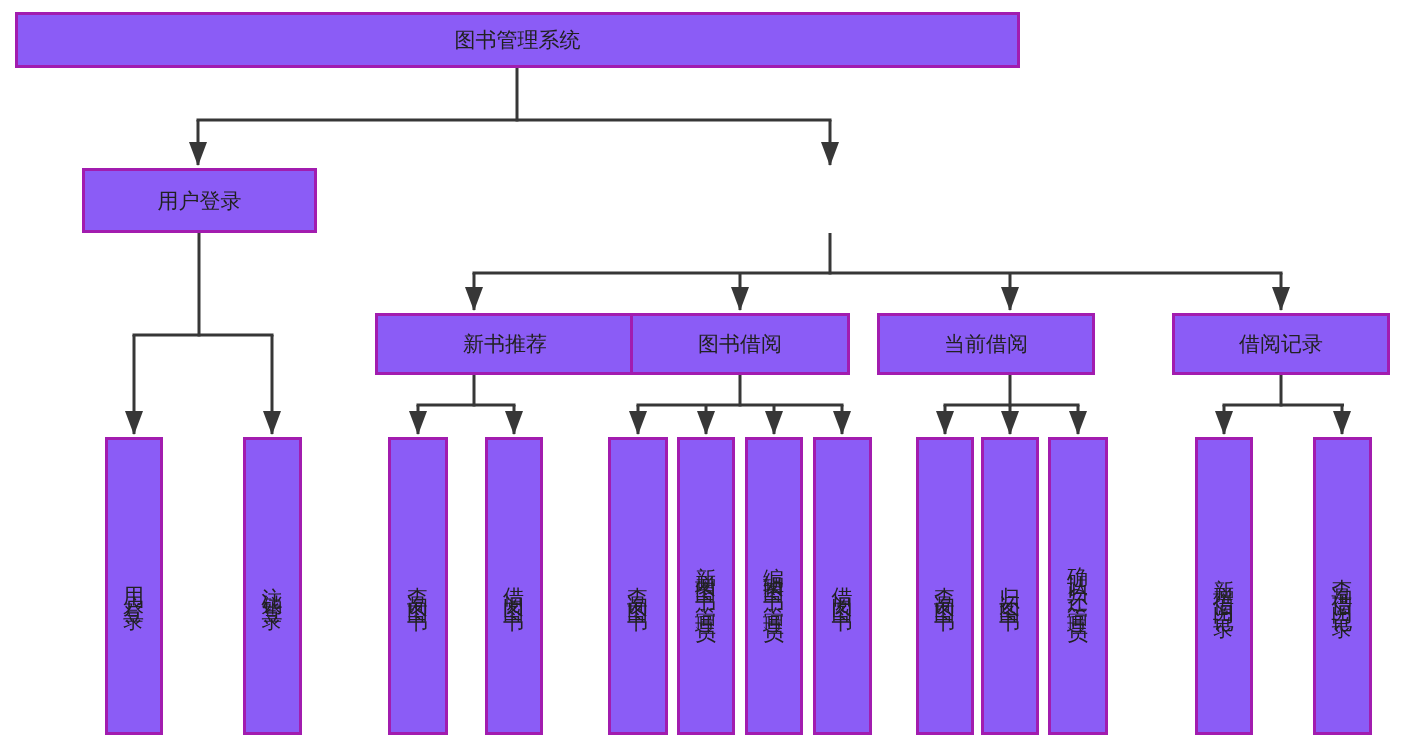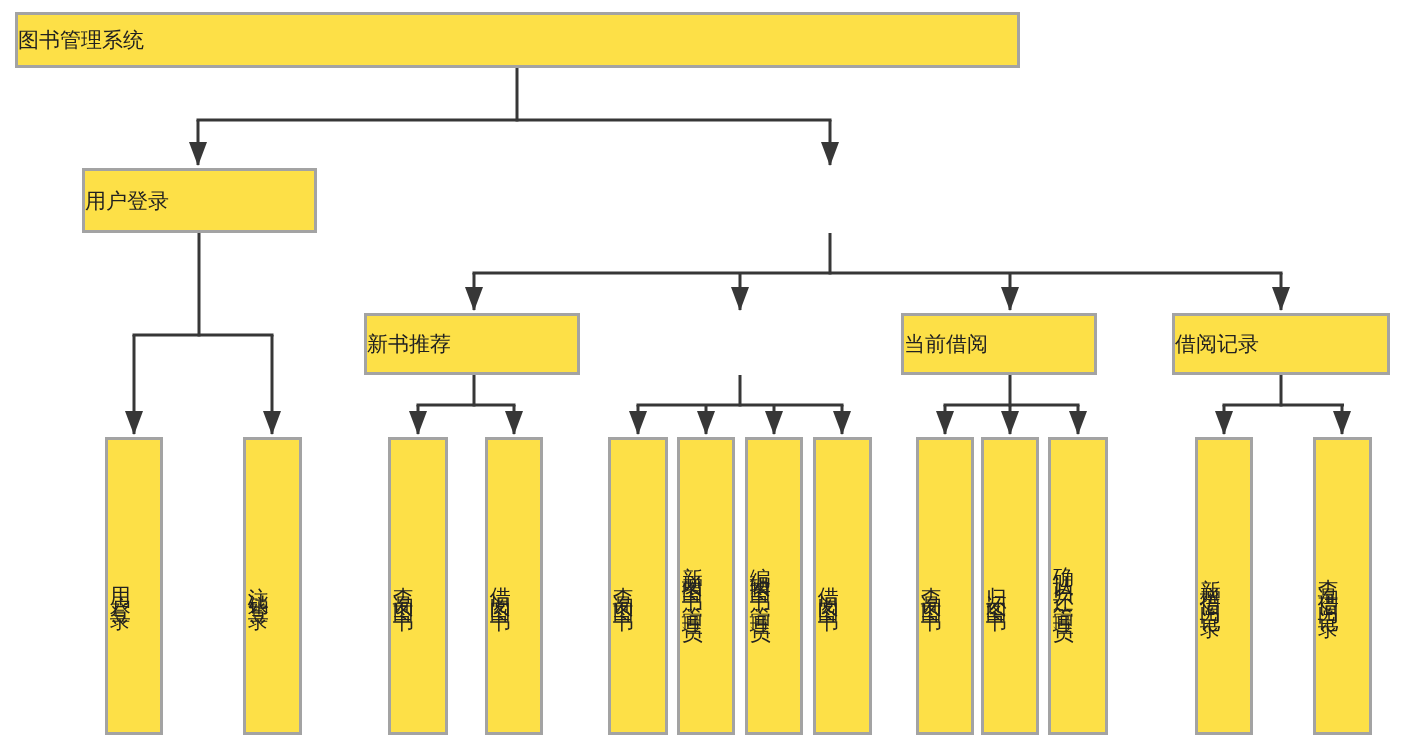--- a/index.html
+++ b/index.html
@@ -17,47 +17,47 @@
   }
   .wires {
     position: absolute;
     left: 0; top: 0;
     width: 1405px;
     height: 747px;
   }
   .node {
     position: absolute;
     box-sizing: border-box;
-    border: 3px solid #a3a3a3;
-    background: #fde047;
+    border: 3px solid #a21caf;
+    background: #8b5cf6;
     display: flex;
     align-items: center;
-    justify-content: flex-start;
+    justify-content: center;
     color: #212121;
     font-size: 21px;
     line-height: 1.2;
     text-align: center;
     white-space: nowrap;
   }
   .node.leaf span {
     writing-mode: vertical-lr;
     text-orientation: mixed;
     letter-spacing: 8px;
     white-space: nowrap;
   }
   
   .n-root   { left: 15px;  top: 12px;  width: 1005px; height: 56px; }
   
   .n-login  { left: 82px;  top: 168px; width: 235px; height: 65px; }
   .n-mgmt   { left: 712px; top: 168px; width: 235px; height: 65px; }
   
   .lvl3     { top: 313px; height: 62px; }
-  .n-newrec { left: 364px;  width: 216px; }
+  .n-newrec { left: 375px;  width: 260px; }
   .n-borrow { left: 630px;  width: 220px; }
-  .n-current{ left: 901px;  width: 196px; }
+  .n-current{ left: 877px;  width: 218px; }
   .n-record { left: 1172px; width: 218px; }
   
   .leaf     { top: 437px; height: 298px; }
   .lf-1  { left: 105px;  width: 58px; }
   .lf-2  { left: 243px;  width: 59px; }
   .lf-3  { left: 388px;  width: 60px; }
   .lf-4  { left: 485px;  width: 58px; }
   .lf-5  { left: 608px;  width: 60px; }
   .lf-6  { left: 677px;  width: 58px; }
   .lf-7  { left: 745px;  width: 58px; }
@@ -138,20 +138,23 @@
     <span>图书管理系统</span>
   </div>
 
   <div class="node n-login">
     <span>用户登录</span>
   </div>
 
   <div class="node lvl3 n-newrec">
     <span>新书推荐</span>
   </div>
+  <div class="node lvl3 n-borrow">
+    <span>图书借阅</span>
+  </div>
   <div class="node lvl3 n-current">
     <span>当前借阅</span>
   </div>
   <div class="node lvl3 n-record">
     <span>借阅记录</span>
   </div>
 
   <div class="node leaf lf-1">
     <span>用户登录</span>
   </div>

